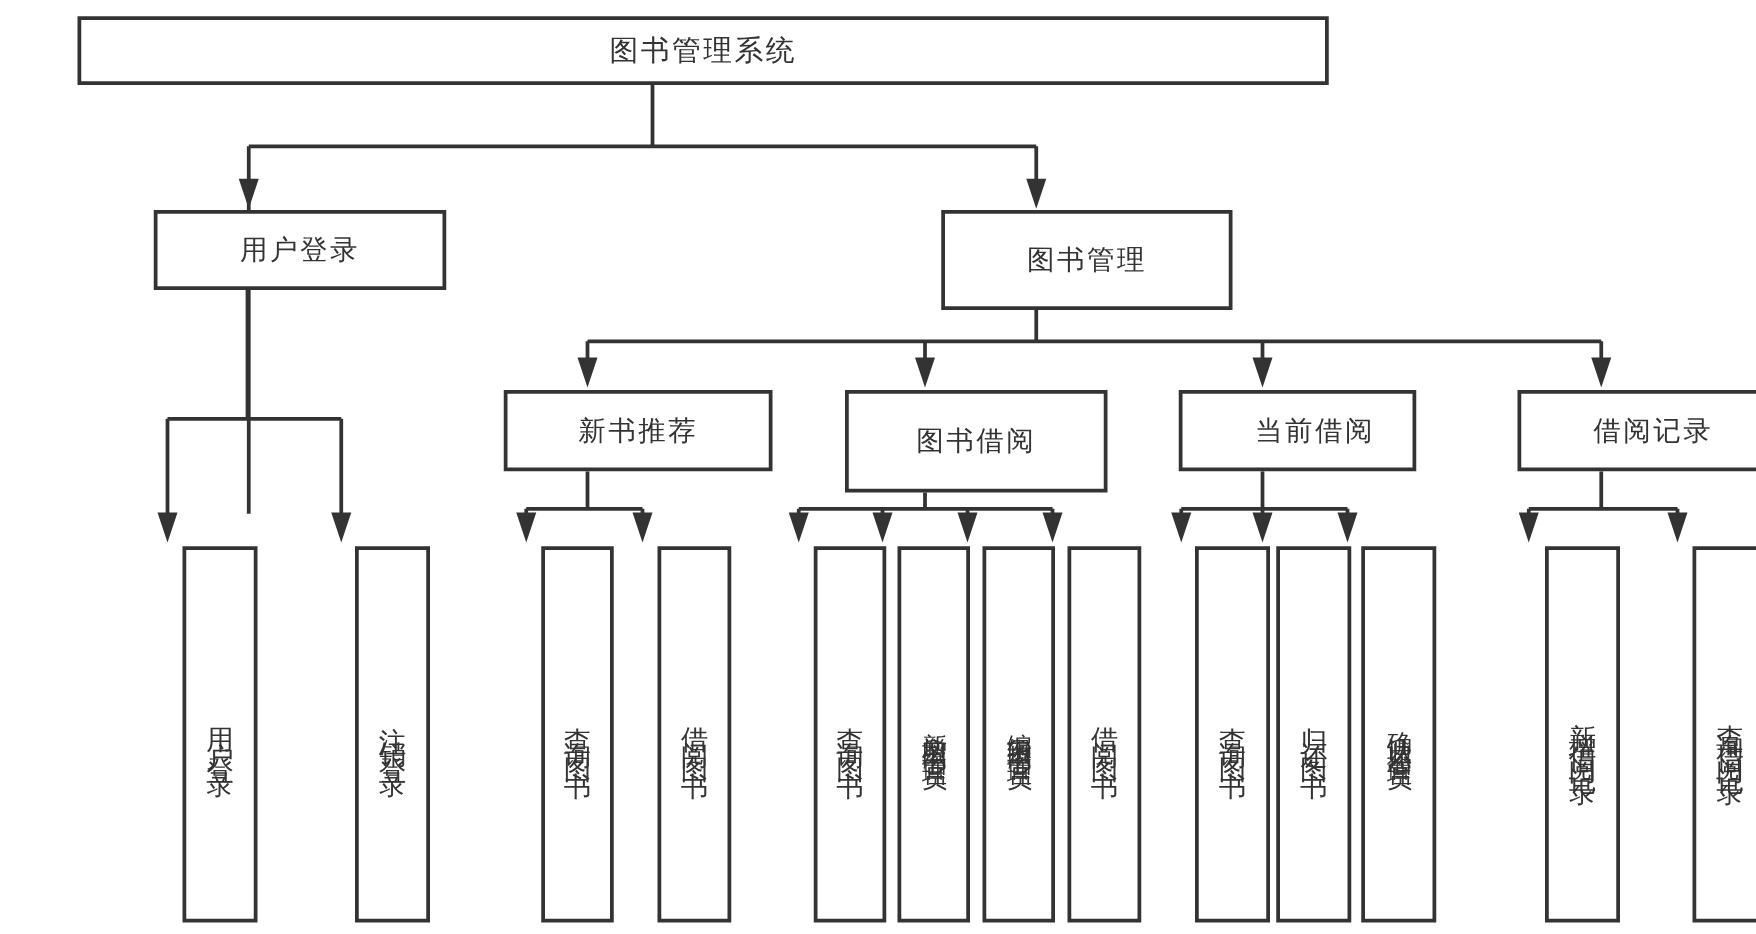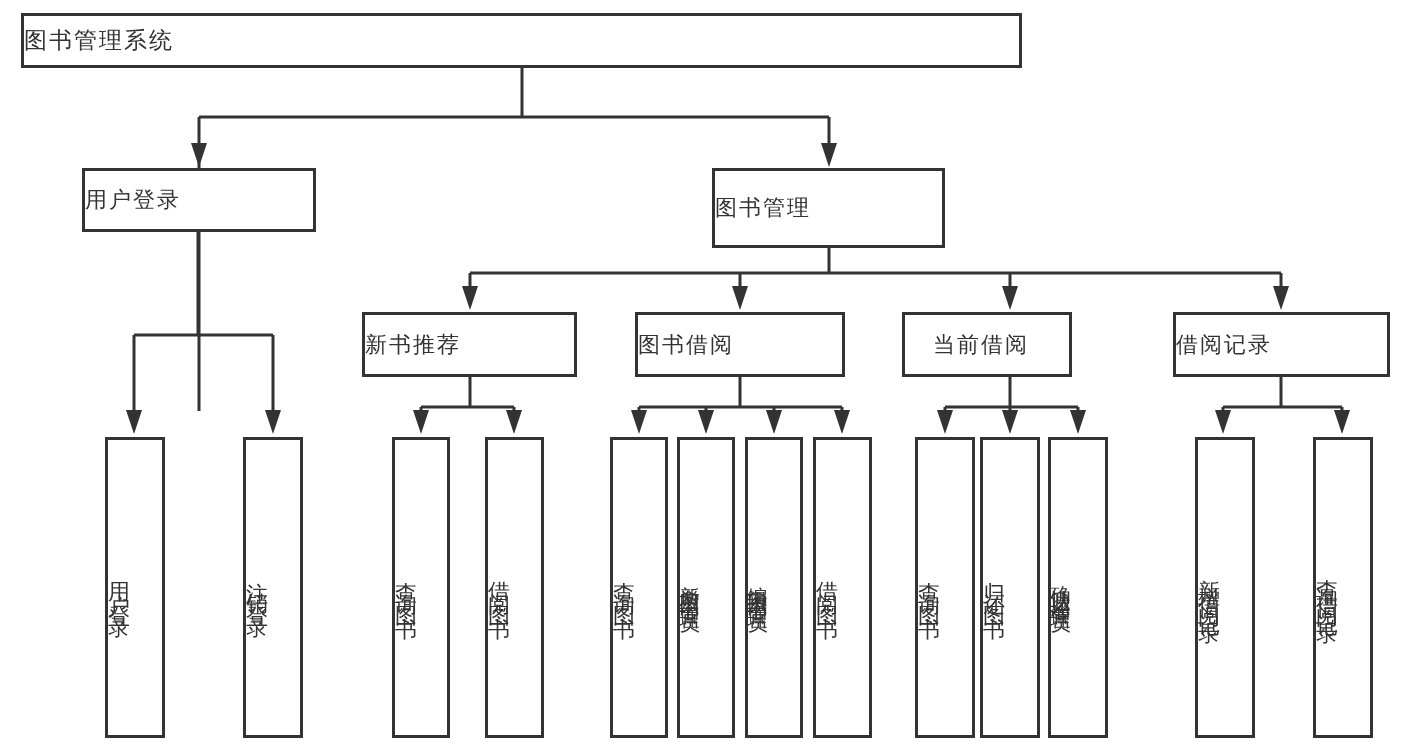--- a/index.html
+++ b/index.html
@@ -26,22 +26,23 @@
     left: 0; top: 0;
     z-index: 0;
   }
   .box {
     position: absolute;
     box-sizing: border-box;
     border: 3px solid #333333;
     background: #ffffff;
     display: flex;
     align-items: center;
-    justify-content: flex-start;
+    justify-content: center;
     z-index: 1;
+    margin-left: 41px;
   }
   .hlabel {
     font-size: 22px;
     letter-spacing: 2px;
     color: #333333;
     white-space: nowrap;
   }
   .root-box .hlabel { font-size: 23px; }
   .leaf {
     top: 437px;
@@ -136,24 +137,24 @@
   <div class="box" style="left:82px; top:168px; width:234px; height:64px;">
     <span class="hlabel">用户登录</span>
   </div>
   <div class="box" style="left:712px; top:168px; width:233px; height:80px;">
     <span class="hlabel">图书管理</span>
   </div>
 
   <div class="box" style="left:362px; top:312px; width:215px; height:65px;">
     <span class="hlabel">新书推荐</span>
   </div>
-  <div class="box" style="left:635px; top:312px; width:210px; height:65px;">
+  <div class="box" style="left:635px; top:312px; width:210px; height:82px;">
     <span class="hlabel">图书借阅</span>
   </div>
-  <div class="box" style="left:902px; top:312px; width:170px; height:65px;padding-left:28px;">
+  <div class="box" style="left:902px; top:312px; width:190px; height:65px;padding-left:28px;">
     <span class="hlabel">当前借阅</span>
   </div>
   <div class="box" style="left:1173px; top:312px; width:217px; height:65px;">
     <span class="hlabel">借阅记录</span>
   </div>
 
   <div class="box leaf" style="left:105px; width:60px;">
     <span class="vlabel">用户登录</span>
   </div>
   <div class="box leaf" style="left:243px; width:60px;">

